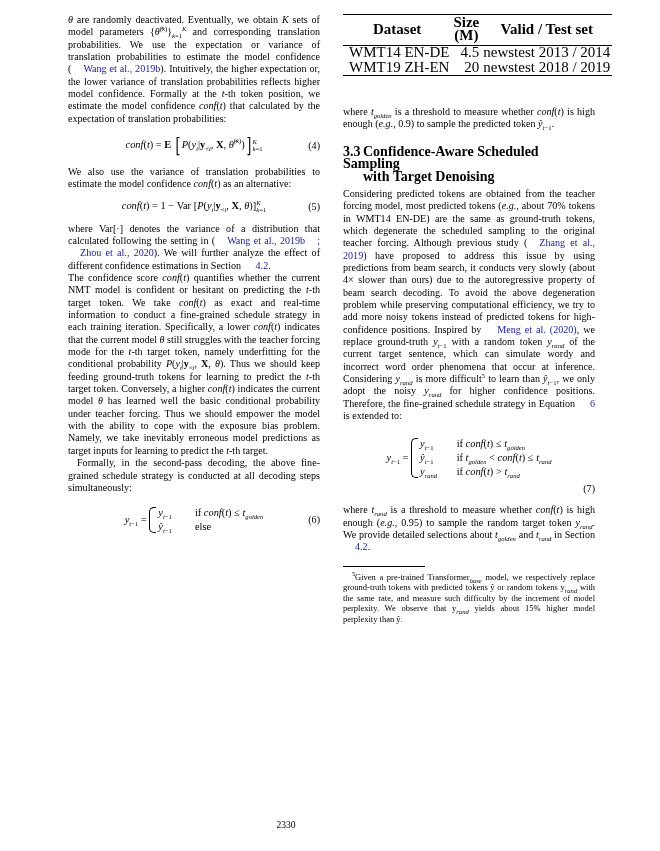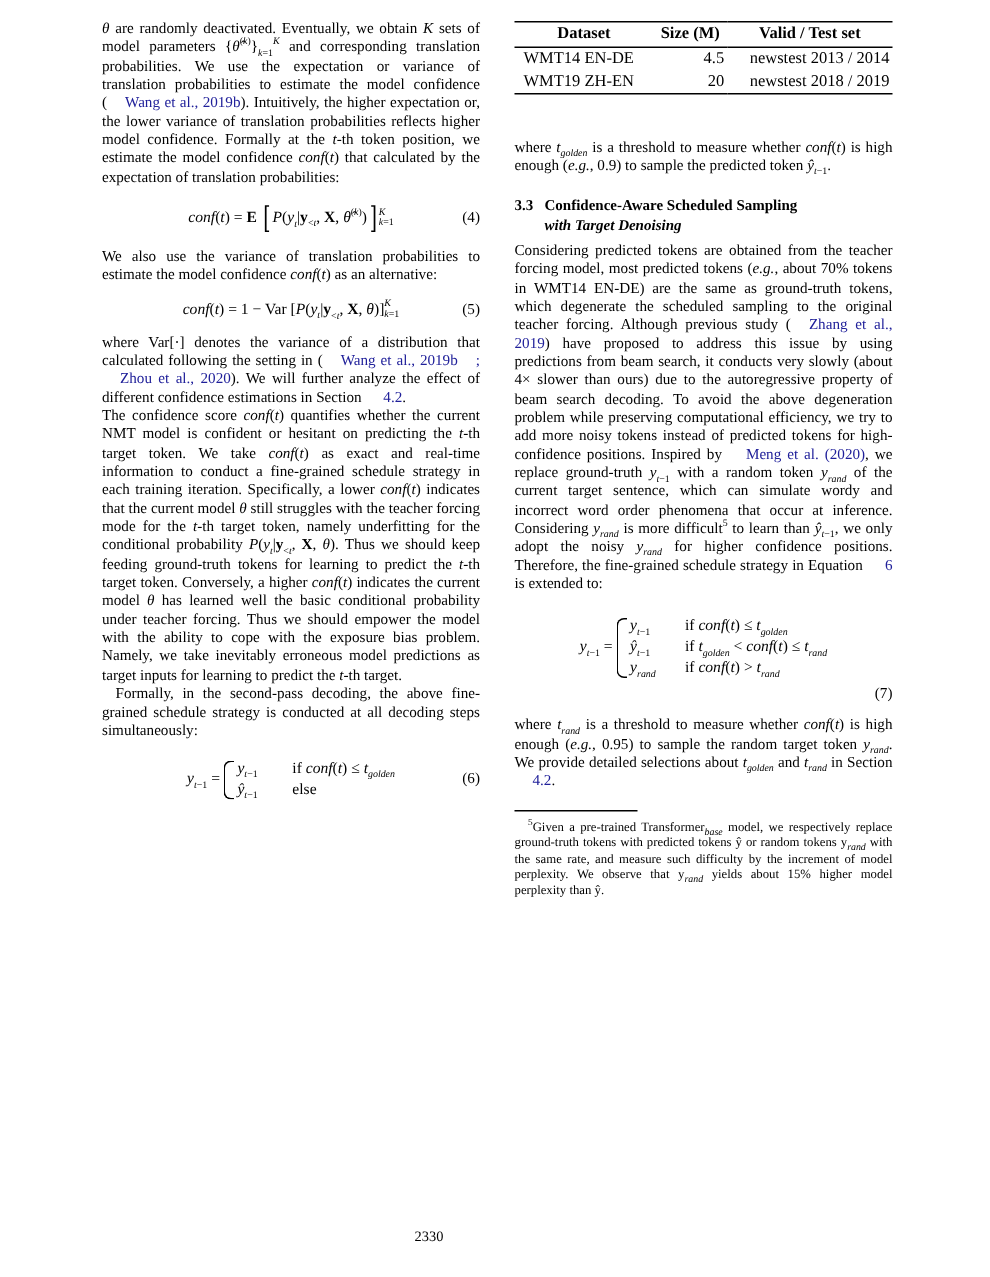--- a/index.html
+++ b/index.html
@@ -39,21 +39,21 @@
     text-align-last: left;
     hyphens: auto;
   }
   p.ind { text-indent: 9px; }
 
   .ref { color: #20209a; margin-left: 12px; }
 
   i, .it { font-style: italic; }
 
   h3.sec {
-    font-size: 10px;
+    font-size: 14px;
     font-weight: bold;
     margin: 13px 0 4.5px 0;
     line-height: 12.6px;
     text-align: left;
   }
   h3.sec .num { display: inline-block; min-width: 20px; }
 
   
   .eq {
     position: relative;
@@ -111,21 +111,21 @@
   .cases .row { display: block; white-space: nowrap; padding: 1.1px 0; }
   .cases .lhs { display: inline-block; min-width: 34px; }
 
   .eqline { display: inline-block; vertical-align: middle; }
 
   
   .tablewrap { margin: 0 0 0 0; }
   table.stats {
     border-collapse: collapse;
     width: 100%;
-    font-size: 11px;
+    font-size: 15px;
     line-height: 13.4px;
   }
   table.stats th {
     font-weight: bold;
     text-align: center;
     padding: 1px 2px 2px 2px;
   }
   table.stats td {
     text-align: right;
     padding: 0.6px 2px;
@@ -229,21 +229,21 @@
             <td class="rule-bot">20</td>
             <td class="rule-bot">newstest 2018 / 2019</td>
           </tr>
         </tbody>
       </table>
     </div>
 
     <p style="margin-top:30px;"><span>where </span><i class="m">t</i><sub class="s">golden</sub><span> is a threshold to measure whether </span><i class="m">conf</i>(<i class="m">t</i>)<span> is high enough (</span><i>e.g.</i><span>, 0.9) to sample the predicted token </span><i class="m">ŷ</i><sub class="sn"><i class="m">t</i>−1</sub><span>.</span></p>
 
     <h3 class="sec" style="margin-top:15px;">
-      <span class="num">3.3</span><span>Confidence-Aware Scheduled Sampling</span><br><span style="display:inline-block;margin-left:20px;font-style:italic;">with Target Denoising</span>
+      <span class="num">3.3</span><span>Confidence-Aware Scheduled Sampling</span><br><span style="display:inline-block;margin-left:20px;">with Target Denoising</span>
     </h3>
 
     <p><span>Considering predicted tokens are obtained from the teacher forcing model, most predicted tokens (</span><i>e.g.</i><span>, about 70% tokens in WMT14 EN-DE) are the same as ground-truth tokens, which degenerate the scheduled sampling to the original teacher forcing. Although previous study (</span><span class="ref">Zhang et al., 2019</span><span>) have proposed to address this issue by using predictions from beam search, it conducts very slowly (about 4× slower than ours) due to the autoregressive property of beam search decoding. To avoid the above degeneration problem while preserving computational efficiency, we try to add more noisy tokens instead of predicted tokens for high-confidence positions. Inspired by </span><span class="ref">Meng et al. (2020)</span><span>, we replace ground-truth </span><i class="m">y</i><sub class="sn"><i class="m">t</i>−1</sub><span> with a random token </span><i class="m">y</i><sub class="s">rand</sub><span> of the current target sentence, which can simulate wordy and incorrect word order phenomena that occur at inference. Considering </span><i class="m">y</i><sub class="s">rand</sub><span> is more difficult</span><sup class="sn">5</sup><span> to learn than </span><i class="m">ŷ</i><sub class="sn"><i class="m">t</i>−1</sub><span>, we only adopt the noisy </span><i class="m">y</i><sub class="s">rand</sub><span> for higher confidence positions. Therefore, the fine-grained schedule strategy in Equation </span><span class="ref">6</span><span> is extended to:</span></p>
 
     <div class="eq" style="margin-top:14px;margin-bottom:4px;">
       <span class="eqline"><i class="m">y</i><sub class="sn"><i class="m">t</i>−1</sub> =</span>
       <span class="cases">
         <span class="row"><span class="lhs"><i class="m">y</i><sub class="sn"><i class="m">t</i>−1</sub></span><span class="mr">&nbsp;if&nbsp;</span><i class="m">conf</i>(<i class="m">t</i>) ≤ <i class="m">t</i><sub class="s">golden</sub></span>
         <span class="row"><span class="lhs"><i class="m">ŷ</i><sub class="sn"><i class="m">t</i>−1</sub></span><span class="mr">&nbsp;if&nbsp;</span><i class="m">t</i><sub class="s">golden</sub> &lt; <i class="m">conf</i>(<i class="m">t</i>) ≤ <i class="m">t</i><sub class="s">rand</sub></span>
         <span class="row"><span class="lhs"><i class="m">y</i><sub class="s">rand</sub></span><span class="mr">&nbsp;if&nbsp;</span><i class="m">conf</i>(<i class="m">t</i>) &gt; <i class="m">t</i><sub class="s">rand</sub></span>

